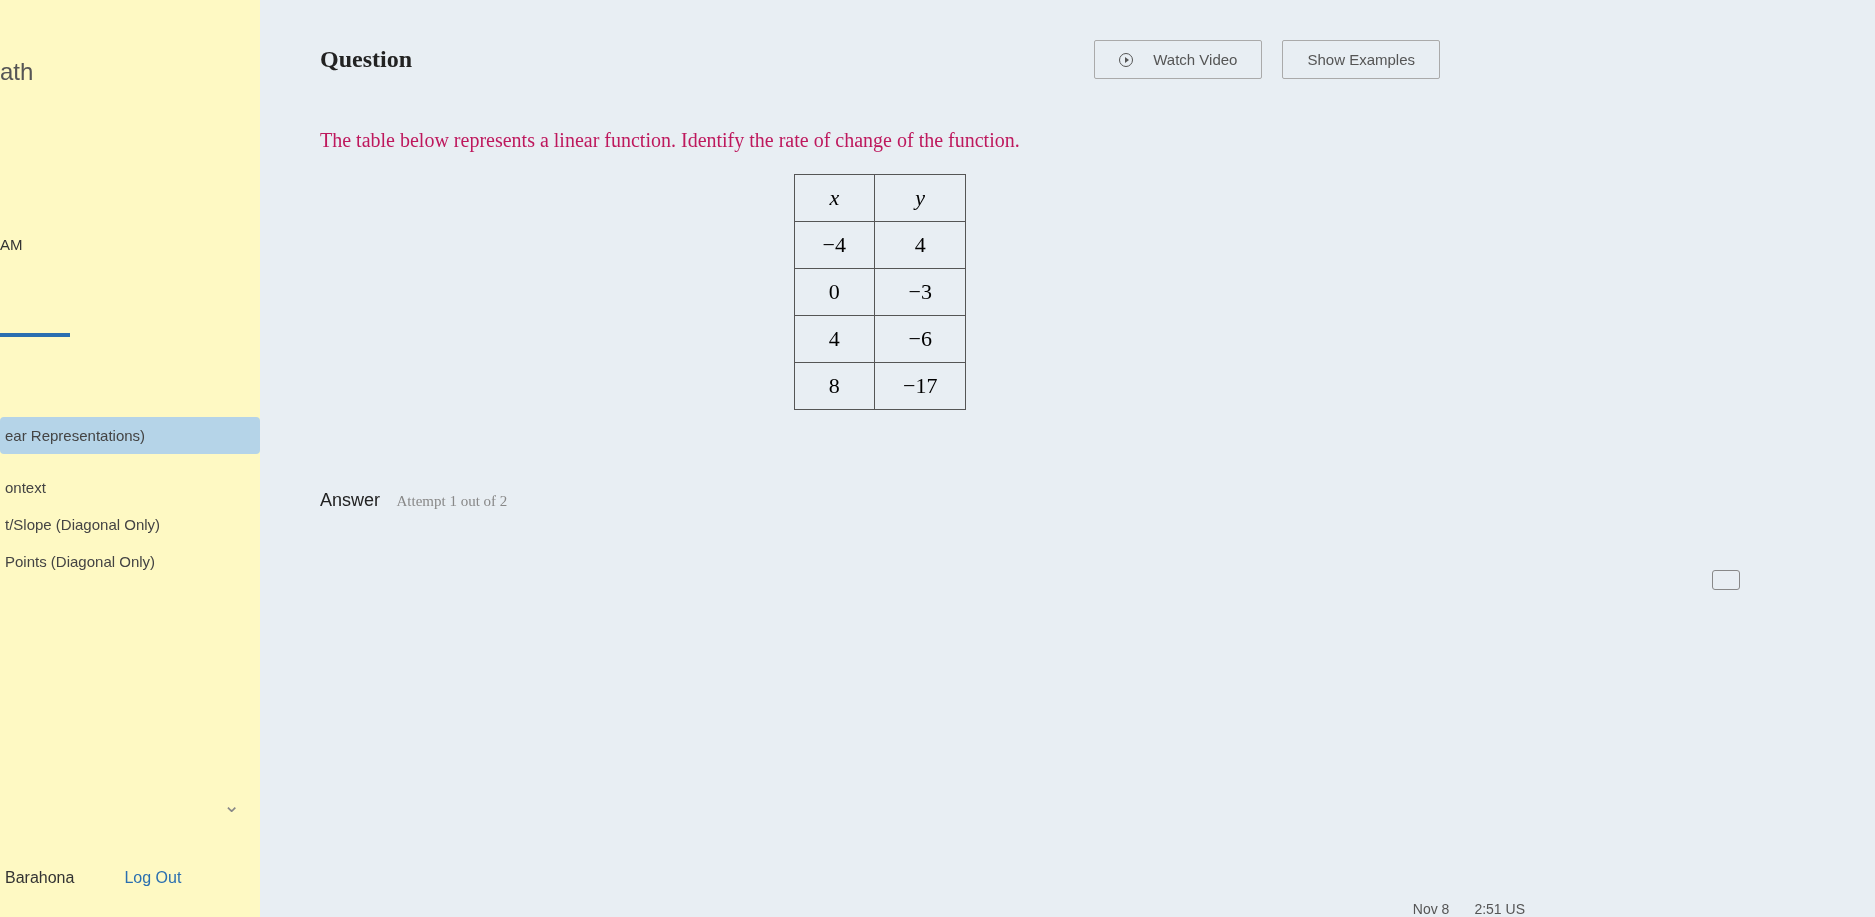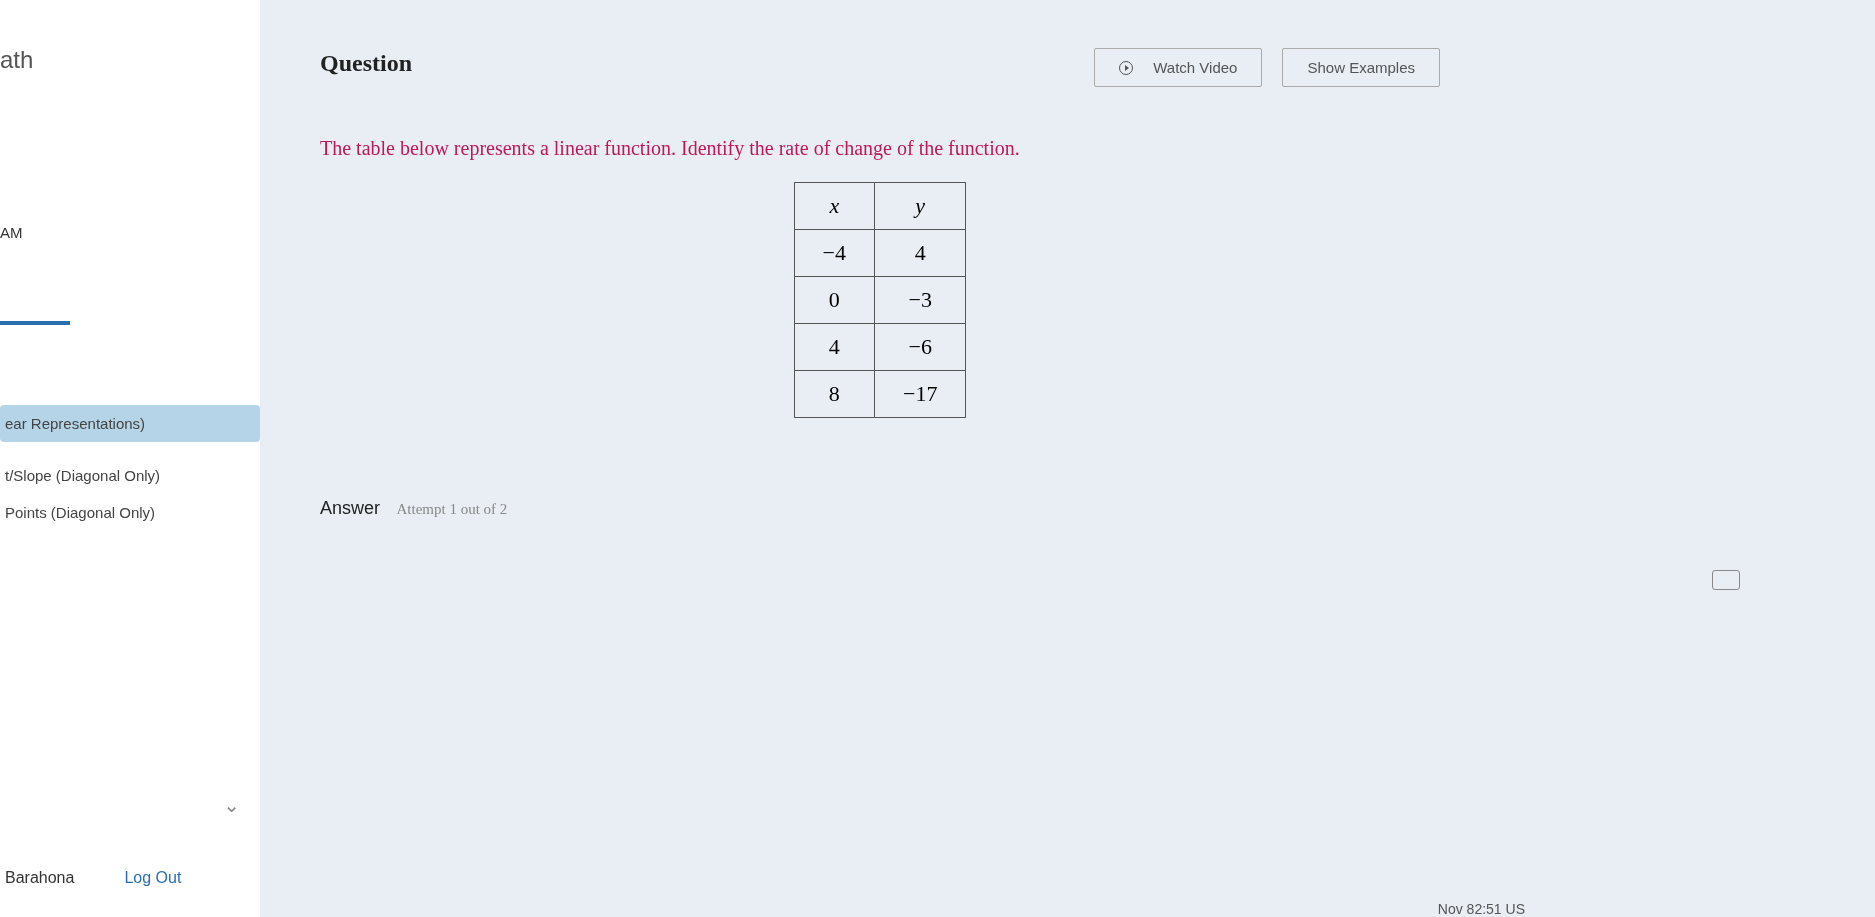--- a/index.html
+++ b/index.html
@@ -14,22 +14,22 @@
       height: 917px;
       overflow: hidden;
       position: relative;
     }
     .sidebar {
       position: absolute;
       left: 0;
       top: 0;
       width: 260px;
       height: 100%;
-      background: #ffffff;
-      padding-top: 46px;
+      background: #fef9c3;
+      padding-top: 58px;
     }
     .sidebar-title {
       font-size: 24px;
       color: #555;
       padding-left: 0;
       margin-bottom: 150px;
       font-family: Arial, sans-serif;
     }
     .sidebar-item {
       padding: 10px 5px;
@@ -109,21 +109,20 @@
       border: 1px solid #aaa;
       background: transparent;
       color: #555;
       font-size: 15px;
       cursor: pointer;
       border-radius: 2px;
       font-family: Arial, sans-serif;
       display: flex;
       align-items: center;
       gap: 20px;
-      margin-top: 8px;
     }
     .play-icon-circle {
       width: 14px;
       height: 14px;
       border: 1.5px solid #555;
       border-radius: 50%;
       display: inline-flex;
       align-items: center;
       justify-content: center;
     }
@@ -212,37 +211,41 @@
       flex-wrap: wrap;
       padding: 2px;
       gap: 1px;
     }
     .taskbar {
       position: absolute;
       bottom: 0;
       right: 350px;
       display: flex;
       align-items: flex-end;
+      gap: 25px;
       font-family: Arial, sans-serif;
       font-size: 14px;
       color: #555;
     }
   </style>
 </head>
 <body>
 
 <div class="sidebar">
   <div class="sidebar-title">ath</div>
   <div class="sidebar-time">AM</div>
   <div class="progress-bar"></div>
   <div style="height:40px"></div>
   <div class="sidebar-item active">
     <span>ear Representations)</span>
   </div>
   <div style="height:15px"></div>
+  <div class="sidebar-item">
+    <span>ontext</span>
+  </div>
   <div class="sidebar-item">
     <span>t/Slope (Diagonal Only)</span>
   </div>
   <div class="sidebar-item">
     <span>Points (Diagonal Only)</span>
   </div>
   <div class="sidebar-chevron">⌄</div>
   <div class="sidebar-footer">
     <span class="user">Barahona</span>
     <span class="logout">Log Out</span>

